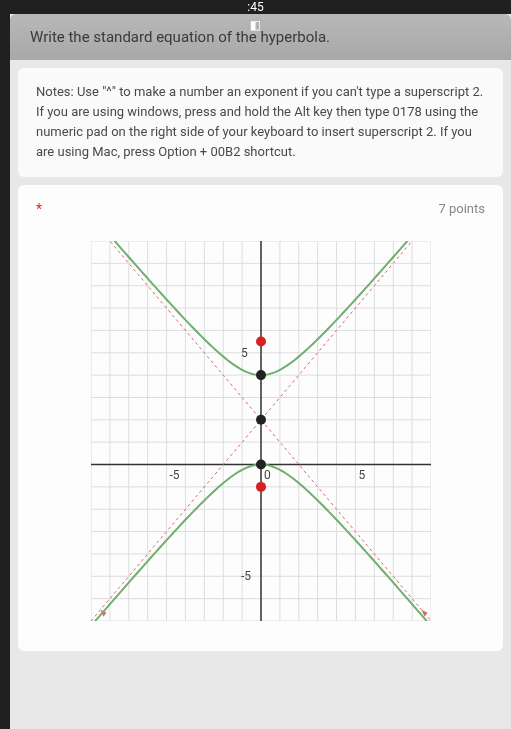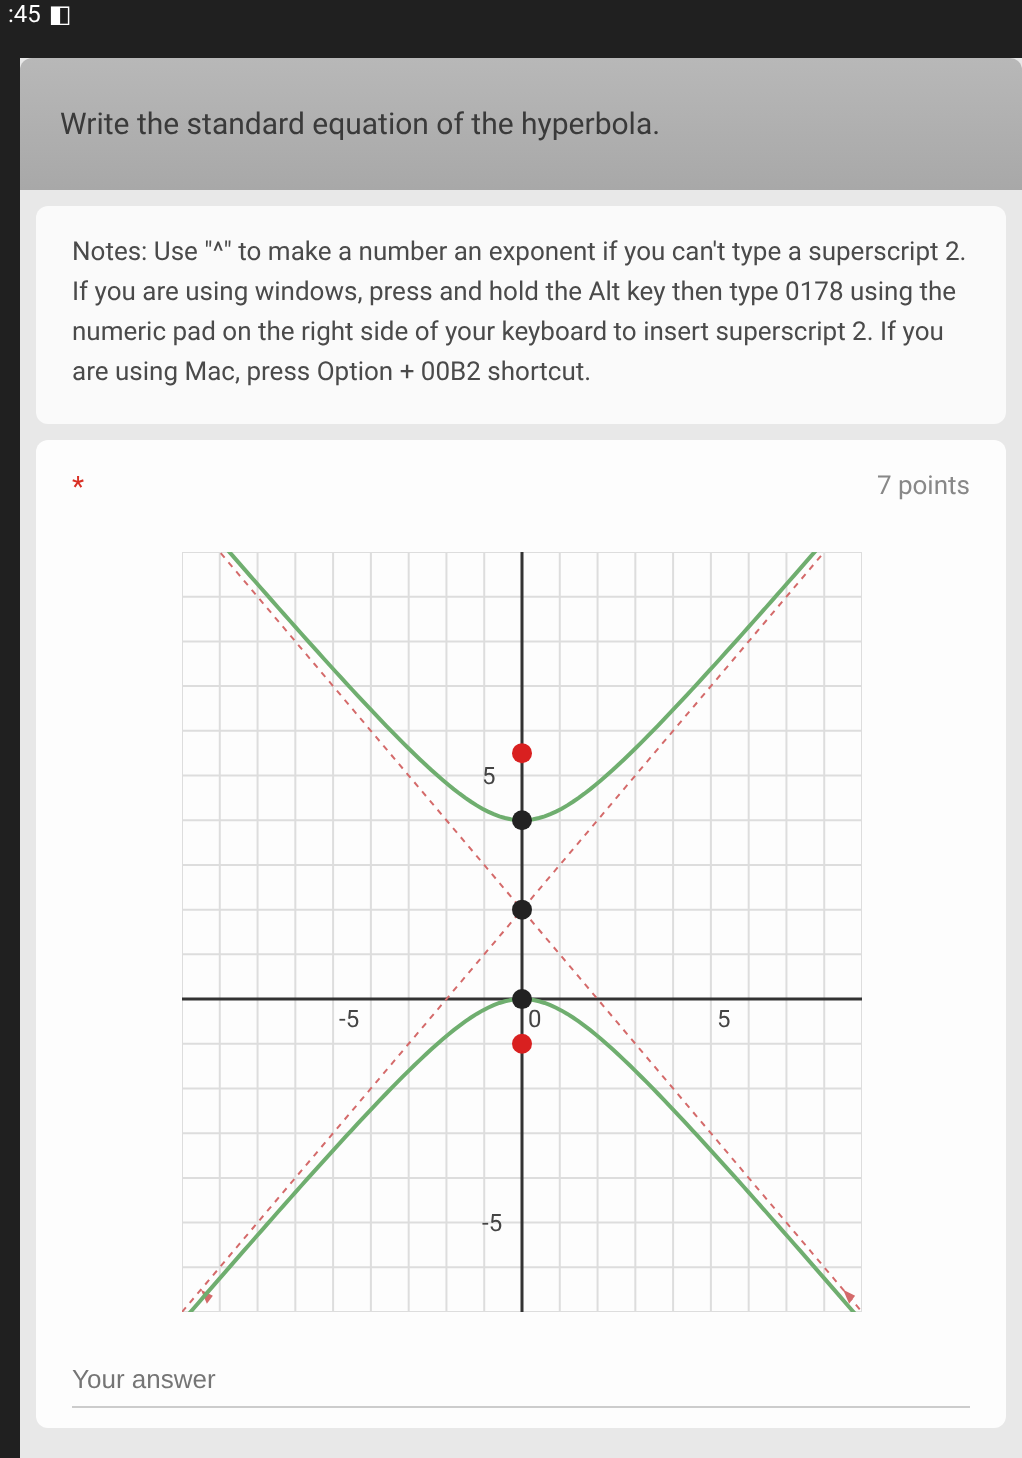--- a/index.html
+++ b/index.html
@@ -11,34 +11,34 @@
       overflow: hidden;
     }
     .status-bar {
       color: white;
       font-size: 12px;
       padding: 0 4px;
       height: 14px;
       display: flex;
       align-items: center;
       gap: 4px;
+      flex-direction: column;
     }
     .main-container {
       background: #e8e8e8;
       margin-left: 10px;
       height: calc(100% - 14px);
       padding: 0;
     }
     .header-bar {
       background: linear-gradient(to bottom, #b8b8b8, #a8a8a8);
-      padding: 24px 20px;
+      padding: 14px 20px;
       color: #3a3a3a;
       font-size: 15px;
       border-radius: 6px 6px 0 0;
-      margin-top: 15px;
     }
     .notes-card {
       background: #fafafa;
       margin: 8px;
       padding: 14px 18px;
       border-radius: 6px;
       color: #4a4a4a;
       font-size: 13px;
       line-height: 1.55;
     }
@@ -146,15 +146,14 @@
           <polyline points="0,-27.260405515958666 2.8333333333333397,-23.98861200457742 5.666666666666679,-20.719512575512567 8.500000000000021,-17.453241843154956 11.333333333333359,-14.189943413428296 14.166666666666702,-10.929770635672526 17.000000000000043,-7.672887429979653 19.833333333333382,-4.419469198802574 22.666666666666718,-1.1697038328237 25.50000000000006,2.0762071775791924 28.333333333333403,5.318047512388034 31.16666666666674,8.555584658852979 34.000000000000085,11.788568398532448 36.83333333333342,15.016729125362758 39.666666666666764,18.239775972906273 42.50000000000011,21.457394725737913 45.333333333333435,24.669245486227567 48.16666666666678,27.874960063674337 51.00000000000012,31.07413904773938 53.833333333333464,34.26634852228847 56.666666666666806,37.45111636894319 59.500000000000135,40.62792810168958 62.33333333333348,43.79622216459302 65.16666666666683,46.95538461380107 68.00000000000017,50.10474309229596 70.8333333333335,53.24355999098833 73.66666666666684,56.37102467235576 76.50000000000018,59.48624461253462 79.33333333333353,62.58823529411785 82.16666666666687,65.6759086544331 85.00000000000021,68.74805986227904 87.83333333333356,71.80335215952738 90.66666666666687,74.84029946228395 93.50000000000021,77.85724636926267 96.33333333333356,80.85234517284465 99.16666666666688,83.82352941176498 102.0000000000002,86.76848344529293 104.83333333333354,89.68460747053723 107.66666666666688,92.56897735296019 110.50000000000021,95.41829860486916 113.33333333333354,98.22885384256983 116.16666666666687,100.99644310293667 119.00000000000021,103.71631653839609 121.83333333333354,106.38309928497023 124.66666666666687,108.9907087801289 127.50000000000021,111.53226558910205 130.33333333333354,114.00000000000017 133.16666666666688,116.38515841275193 136.0000000000002,118.6779160248471 138.8333333333335,120.86730562663087 141.66666666666686,122.9411764705884 144.5000000000002,124.88620194629203 147.3333333333335,126.68795952844215 150.16666666666686,128.33110989095215 153.0000000000002,129.79970214238068 155.83333333333354,131.07762612910798 158.66666666666683,132.1492179601647 161.50000000000017,133.00000000000009 164.3333333333335,133.61750354035567 167.16666666666686,133.9920880844118 170.0000000000002,134.1176470588235 172.8333333333335,133.99208808441176 175.66666666666683,133.61750354035559 178.5000000000002,132.99999999999994 181.3333333333335,132.14921796016455 184.16666666666688,131.0776261291078 187.00000000000017,129.7997021423805 189.8333333333335,128.33110989095192 192.66666666666686,126.6879595284419 195.5000000000002,124.88620194629178 198.33333333333354,122.94117647058812 201.16666666666686,120.86730562663064 204.00000000000017,118.67791602484681 206.8333333333335,116.3851584127516 209.66666666666683,113.99999999999989 212.50000000000014,111.53226558910171 215.3333333333335,108.99070878012856 218.16666666666683,106.38309928496989 221.0000000000002,103.71631653839574 223.83333333333348,100.99644310293627 226.66666666666686,98.22885384256949 229.50000000000017,95.41829860486877 232.33333333333348,92.56897735295985 235.1666666666668,89.68460747053678 238.00000000000017,86.76848344529253 240.83333333333348,83.82352941176453 243.66666666666686,80.85234517284425 246.50000000000014,77.85724636926221 249.3333333333335,74.8402994622835 252.16666666666683,71.80335215952692 255.0000000000002,68.74805986227864 257.8333333333335,65.6759086544327 260.66666666666686,62.58823529411745 263.50000000000017,59.48624461253422 266.33333333333354,56.37102467235536 269.16666666666686,53.243559990987876 272.0000000000002,50.104743092295564 274.83333333333354,46.955384613800675 277.6666666666669,43.79622216459262 280.5000000000002,40.62792810168912 283.3333333333336,37.45111636894279 286.1666666666669,34.266348522287956 289.0000000000003,31.07413904773898 291.8333333333336,27.874960063673882 294.66666666666697,24.66924548622717 297.5000000000003,21.4573947257374 300.3333333333336,18.239775972905818 303.16666666666697,15.01672912536236 306.0000000000003,11.78856839853205 308.83333333333366,8.555584658852581 311.66666666666697,5.318047512387636 314.50000000000034,2.0762071775788513 317.33333333333366,-1.1697038328241547 320.166666666667,-4.419469198803029 323.0000000000003,-7.672887429980108 325.8333333333337,-10.92977063567281 328.666666666667,-14.189943413428693 331.50000000000034,-17.45324184315541 334.33333333333366,-20.71951257551308 337.166666666667,-23.988612004577817" fill="none" stroke="#6fae6f" stroke-width="2"></polyline>
           <polyline points="0,384.90746433948806 2.8333333333333397,381.6356708281068 5.666666666666679,378.366571399042 8.500000000000021,375.10030066668435 11.333333333333359,371.8370022369577 14.166666666666702,368.5768294592019 17.000000000000043,365.31994625350904 19.833333333333382,362.06652802233197 22.666666666666718,358.8167626563531 25.50000000000006,355.5708516459502 28.333333333333403,352.32901131114136 31.16666666666674,349.0914741646764 34.000000000000085,345.85849042499694 36.83333333333342,342.63032969816663 39.666666666666764,339.4072828506231 42.50000000000011,336.1896640977915 45.333333333333435,332.9778133373018 48.16666666666678,329.7720987598551 51.00000000000012,326.57291977579 53.833333333333464,323.380710301241 56.666666666666806,320.1959424545862 59.500000000000135,317.0191307218398 62.33333333333348,313.8508366589364 65.16666666666683,310.6916742097283 68.00000000000017,307.54231573123343 70.8333333333335,304.4034988325411 73.66666666666684,301.27603415117363 76.50000000000018,298.1608142109948 79.33333333333353,295.05882352941154 82.16666666666687,291.9711501690963 85.00000000000021,288.89899896125036 87.83333333333356,285.84370666400207 90.66666666666687,282.8067593612455 93.50000000000021,279.7898124542668 96.33333333333356,276.7947136506848 99.16666666666688,273.8235294117645 102.0000000000002,270.87857537823646 104.83333333333354,267.9624513529922 107.66666666666688,265.0780814705692 110.50000000000021,262.2287602186603 113.33333333333354,259.41820498095956 116.16666666666687,256.6506157205927 119.00000000000021,253.9307422851333 121.83333333333354,251.26395953855916 124.66666666666687,248.65635004340052 127.50000000000021,246.11479323442734 130.33333333333354,243.64705882352925 133.16666666666688,241.26190041077749 136.0000000000002,238.96914279868233 138.8333333333335,236.77975319689853 141.66666666666686,234.70588235294105 144.5000000000002,232.7608568772374 147.3333333333335,230.95909929508727 150.16666666666686,229.31594893257727 153.0000000000002,227.8473566811487 155.83333333333354,226.56943269442144 158.66666666666683,225.49784086336473 161.50000000000017,224.64705882352936 164.3333333333335,224.02955528317372 167.16666666666686,223.65497073911763 170.0000000000002,223.52941176470588 172.8333333333335,223.6549707391177 175.66666666666683,224.0295552831738 178.5000000000002,224.64705882352945 181.3333333333335,225.49784086336487 184.16666666666688,226.56943269442158 187.00000000000017,227.8473566811489 189.8333333333335,229.31594893257747 192.66666666666686,230.9590992950875 195.5000000000002,232.76085687723761 198.33333333333354,234.7058823529413 201.16666666666686,236.7797531968988 204.00000000000017,238.9691427986826 206.8333333333335,241.2619004107778 209.66666666666683,243.64705882352956 212.50000000000014,246.11479323442768 215.3333333333335,248.65635004340083 218.16666666666683,251.26395953855953 221.0000000000002,253.93074228513365 223.83333333333348,256.6506157205931 226.66666666666686,259.4182049809599 229.50000000000017,262.2287602186607 232.33333333333348,265.0780814705696 235.1666666666668,267.9624513529926 238.00000000000017,270.87857537823686 240.83333333333348,273.82352941176487 243.66666666666686,276.7947136506852 246.50000000000014,279.7898124542671 249.3333333333335,282.8067593612459 252.16666666666683,285.84370666400247 255.0000000000002,288.89899896125075 257.8333333333335,291.97115016909675 260.66666666666686,295.058823529412 263.50000000000017,298.1608142109952 266.33333333333354,301.2760341511741 269.16666666666686,304.4034988325415 272.0000000000002,307.5423157312338 274.83333333333354,310.6916742097288 277.6666666666669,313.8508366589368 280.5000000000002,317.01913072184027 283.3333333333336,320.19594245458666 286.1666666666669,323.38071030124144 289.0000000000003,326.57291977579047 291.8333333333336,329.7720987598555 294.66666666666697,332.9778133373023 297.5000000000003,336.18966409779193 300.3333333333336,339.4072828506236 303.16666666666697,342.6303296981671 306.0000000000003,345.8584904249974 308.83333333333366,349.09147416467687 311.66666666666697,352.3290113111418 314.50000000000034,355.5708516459506 317.33333333333366,358.8167626563536 320.166666666667,362.0665280223324 323.0000000000003,365.3199462535095 325.8333333333337,368.5768294592023 328.666666666667,371.8370022369581 331.50000000000034,375.10030066668475 334.33333333333366,378.36657139904247 337.166666666667,381.63567082810727" fill="none" stroke="#6fae6f" stroke-width="2"></polyline>
           <circle cx="170" cy="178.8235294117647" r="5" fill="#222"></circle>
           <circle cx="170" cy="223.52941176470588" r="5" fill="#222"></circle>
           <circle cx="170" cy="134.1176470588235" r="5" fill="#222"></circle>
           <circle cx="170" cy="100.58823529411762" r="5" fill="#d92020"></circle>
           <circle cx="170" cy="245.88235294117646" r="5" fill="#d92020"></circle>
         </svg>
     </div>
 
-    <input type="text" class="answer-field" placeholder="Your answer" style="">
   </div>
 </div>
 
 </body></html>

